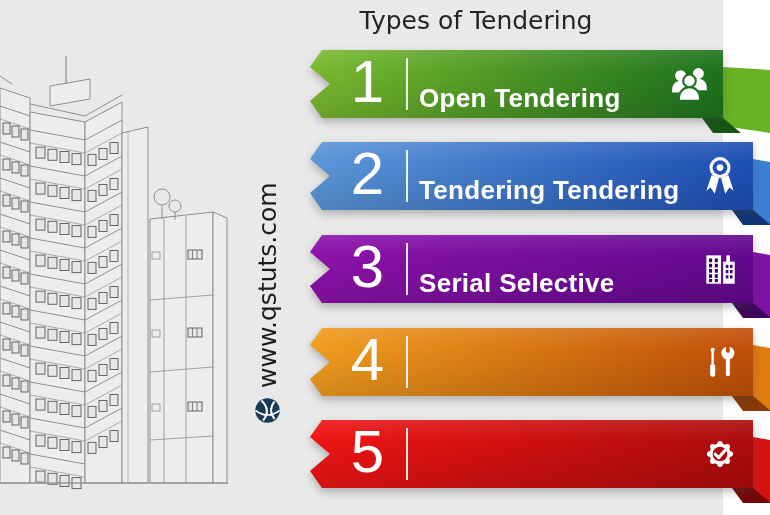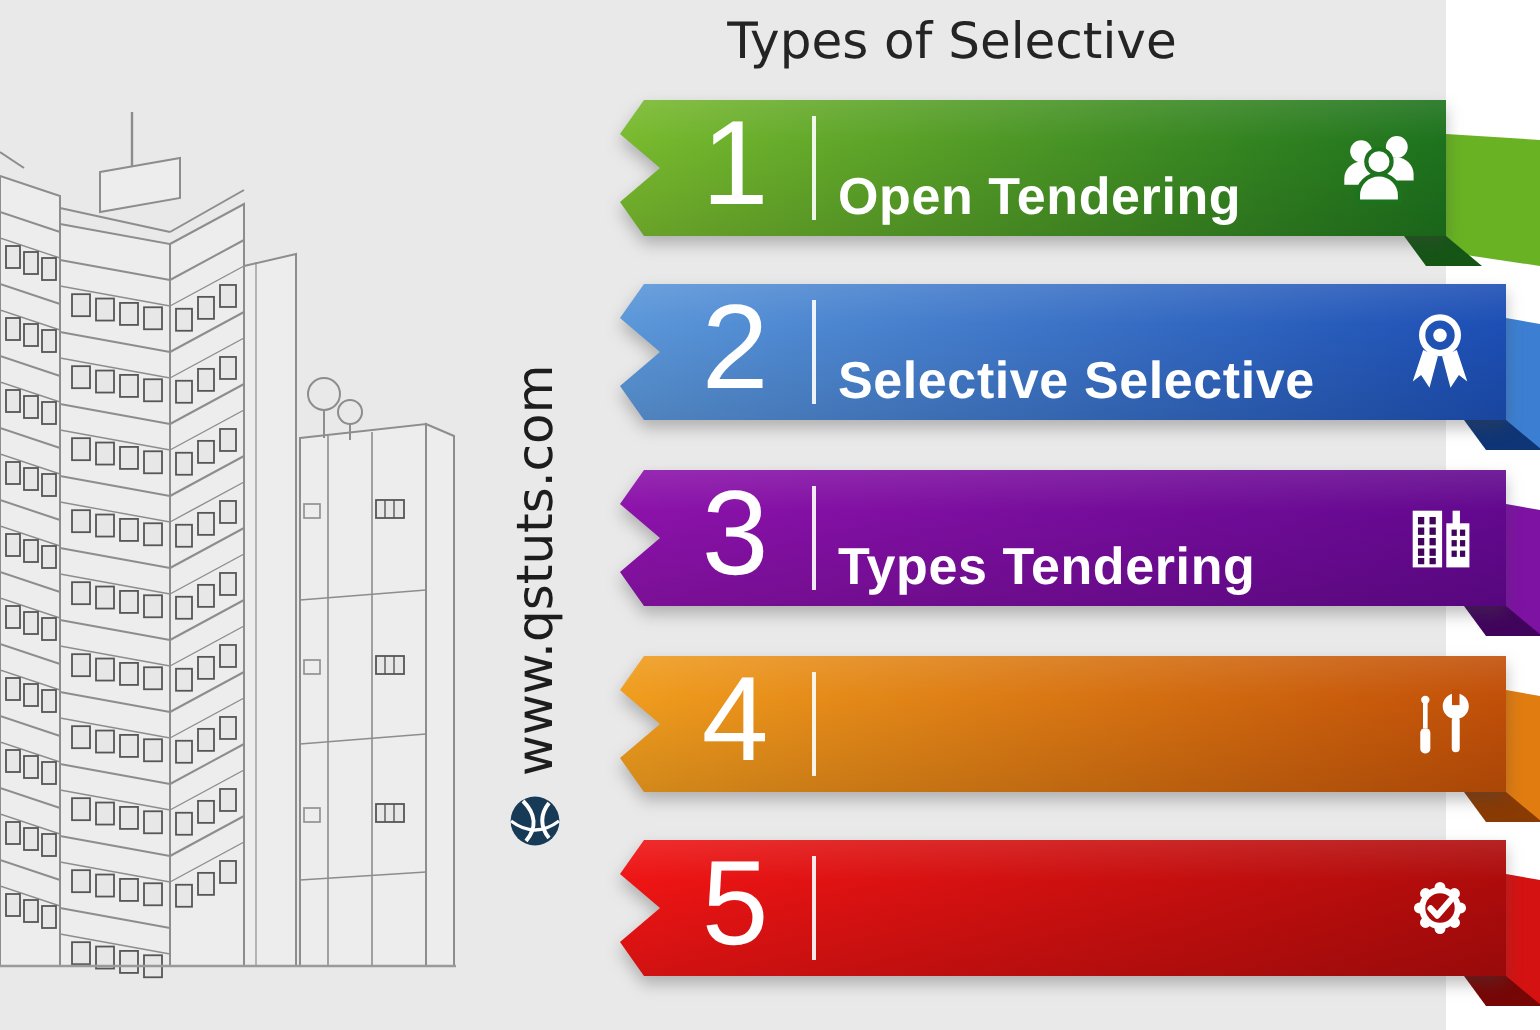--- a/index.html
+++ b/index.html
@@ -255,21 +255,21 @@
       <svg width="27" height="27" viewBox="0 0 27 27">
         <circle cx="13.5" cy="13.5" r="12.2" fill="#173a56"></circle>
         <path d="M3.5 9 c6.5 5.5 13.5 5 20-1.5" stroke="#fff" stroke-width="2" fill="none"></path>
         <path d="M5 20.5 c5.5-4.5 12-4.5 17.5 0" stroke="#fff" stroke-width="2" fill="none"></path>
         <path d="M13.5 1.5 c-6 8-6 16 0 24" stroke="#fff" stroke-width="1.6" fill="none"></path>
       </svg>
     </span>
     <span>www.qstuts.com</span>
   </div>
 
-  <div class="page-title">Types of Selective</div>
+  <div class="page-title">Types of Tendering</div>
 
   <div class="banner b1">
     <div class="ribbon-back"></div>
     <div class="ribbon-fold"></div>
     <div class="ribbon-wrap">
       <div class="ribbon-body">
         <div class="num">1</div>
         <div class="sep"></div>
         <div class="lbl">Open Tendering</div>
         <div class="ricon">
@@ -286,41 +286,41 @@
     </div>
   </div>
 
   <div class="banner b2">
     <div class="ribbon-back"></div>
     <div class="ribbon-fold"></div>
     <div class="ribbon-wrap">
       <div class="ribbon-body">
         <div class="num">2</div>
         <div class="sep"></div>
-        <div class="lbl">Selective Selective</div>
+        <div class="lbl">Tendering Tendering</div>
         <div class="ricon">
           <svg viewBox="0 0 40 40" fill="#fff">
             <polygon points="12,19 19,22 15,37 11,31 7,34"></polygon>
             <polygon points="28,19 21,22 25,37 29,31 33,34"></polygon>
             <circle cx="20" cy="12" r="8.5" fill="none" stroke="#fff" stroke-width="3"></circle>
             <circle cx="20" cy="12" r="3.2"></circle>
           </svg>
         </div>
       </div>
     </div>
   </div>
 
   <div class="banner b3">
     <div class="ribbon-back"></div>
     <div class="ribbon-fold"></div>
     <div class="ribbon-wrap">
       <div class="ribbon-body">
         <div class="num">3</div>
         <div class="sep"></div>
-        <div class="lbl">Types Tendering</div>
+        <div class="lbl">Serial Selective</div>
         <div class="ricon">
           <svg viewBox="0 0 40 40">
             <rect x="7" y="7" width="14" height="27" fill="#fff"></rect>
             <g fill="var(--fold)">
               <rect x="9.5" y="10" width="3" height="3.5"></rect>
                 <rect x="15" y="10" width="3" height="3.5"></rect>
               <rect x="9.5" y="15" width="3" height="3.5"></rect>
                 <rect x="15" y="15" width="3" height="3.5"></rect>
               <rect x="9.5" y="20" width="3" height="3.5"></rect>
                 <rect x="15" y="20" width="3" height="3.5"></rect>

